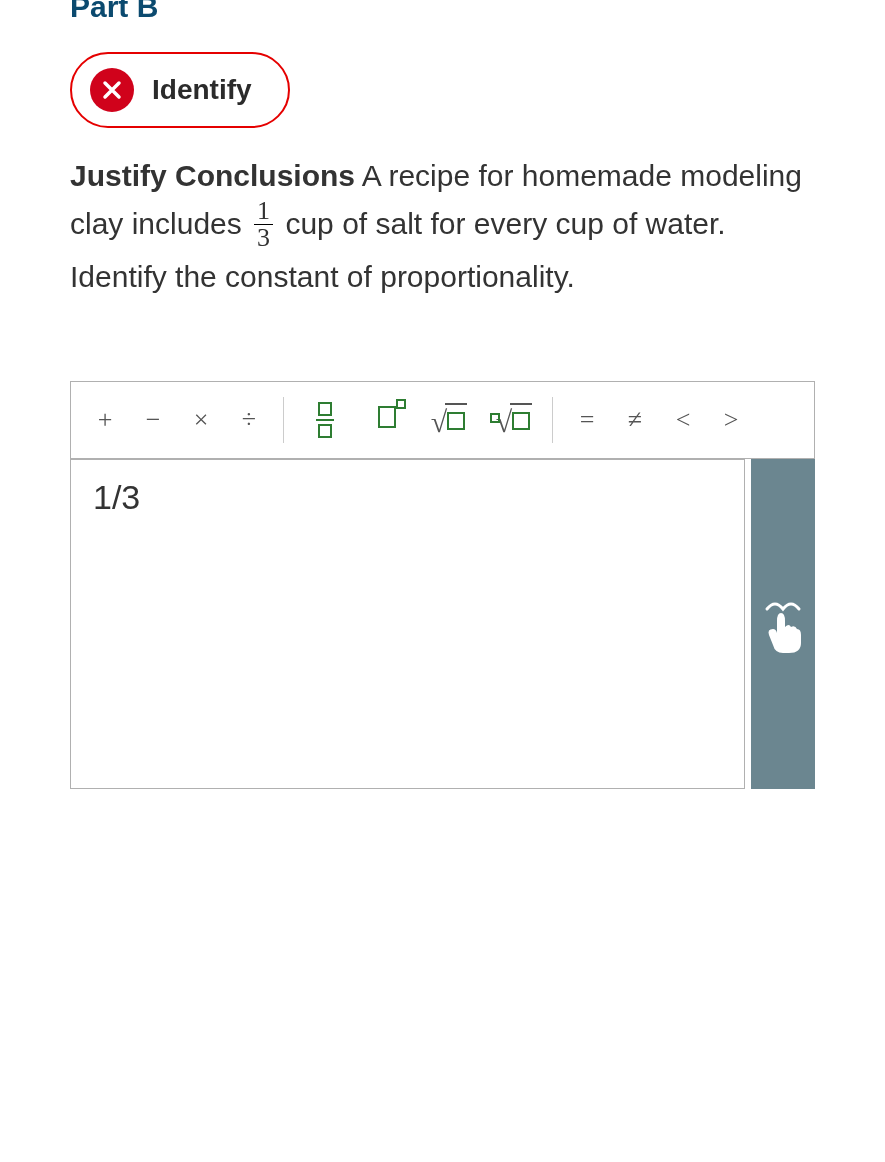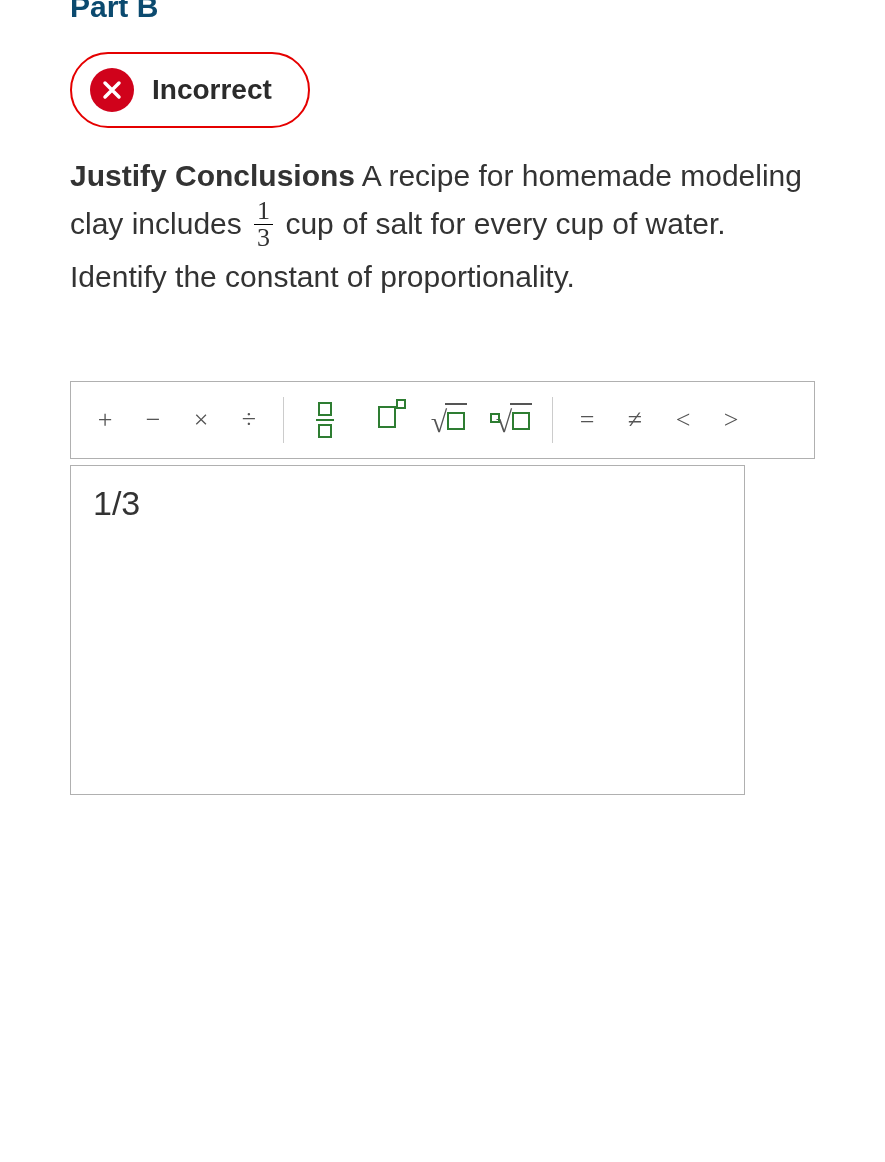--- a/index.html
+++ b/index.html
@@ -152,22 +152,20 @@
   }
   .sqrt-wrap .box2 {
     width: 18px; height: 18px; border: 2px solid #2e7d32; display:inline-block;
   }
   .nroot-idx {
     width: 10px; height: 10px; border: 2px solid #2e7d32;
     position: relative; top: -14px; margin-right: -4px;
   }
   .editor-row {
     display: flex;
-    margin-top: 6px;
-    align-items: center;
   }
   .editor-input {
     flex: 1;
     border: 1px solid #b0b0b0;
     min-height: 330px;
     padding: 18px 22px;
     font-size: 34px;
     color: #333;
   }
   .scrollbar {
@@ -191,21 +189,21 @@
 
   <div class="part-label">Part B</div>
 
   <div class="feedback-pill">
     <div class="feedback-icon-wrap">
       <svg width="20" height="20" viewBox="0 0 20 20">
         <path d="M3 3 L17 17 M17 3 L3 17" stroke="#fff" stroke-width="3.5" stroke-linecap="round"></path>
       </svg>
     </div>
     <div class="feedback-text">
-      <div class="feedback-title">Incorrect</div>
+      <div class="feedback-title">Identify</div>
     </div>
   </div>
 
   <div class="question-block">
     <span class="question-lead">Justify Conclusions</span><span> A recipe for homemade modeling clay includes </span><span class="inline-frac"><span class="num">1</span><span class="den">3</span></span><span> cup of salt for every cup of water. Identify the constant of proportionality.</span>
   </div>
 
   <div class="editor-wrap">
     <div class="toolbar">
       <div class="tb-group">

